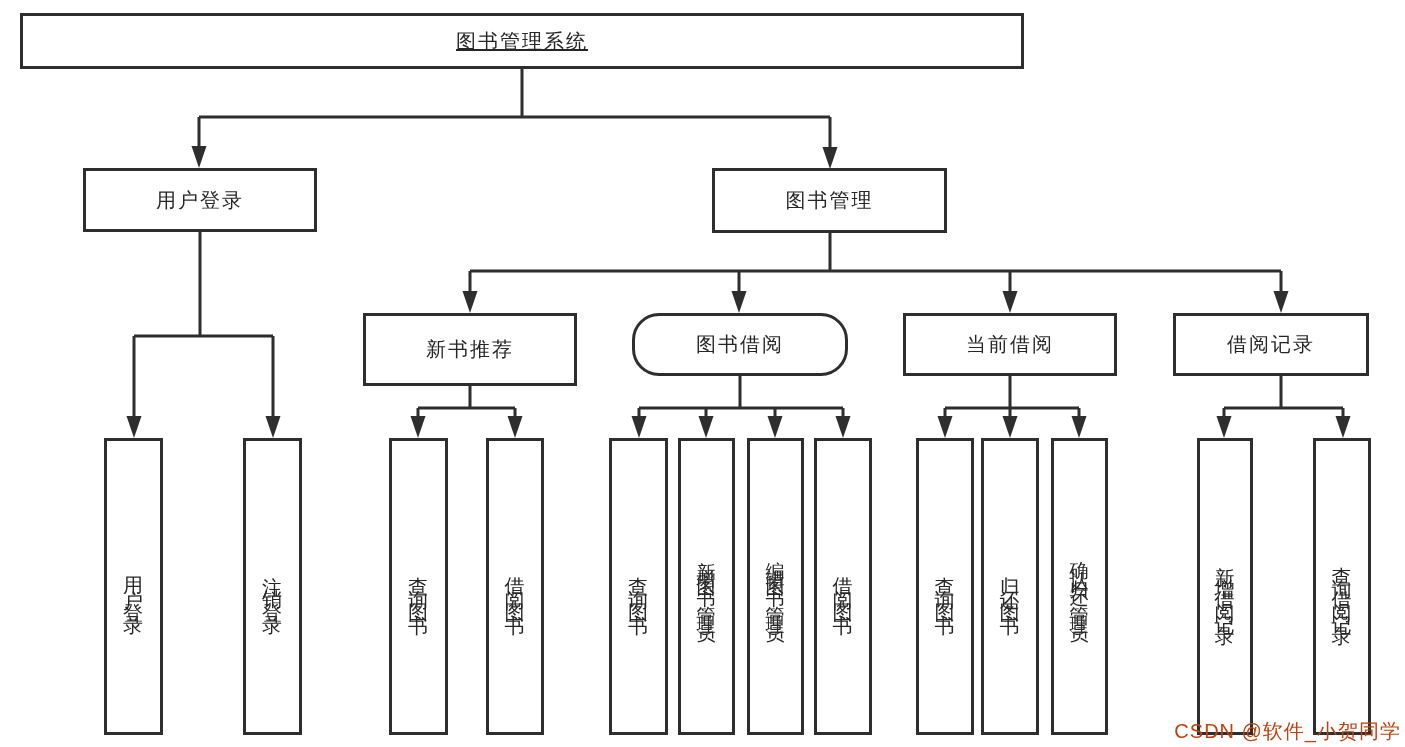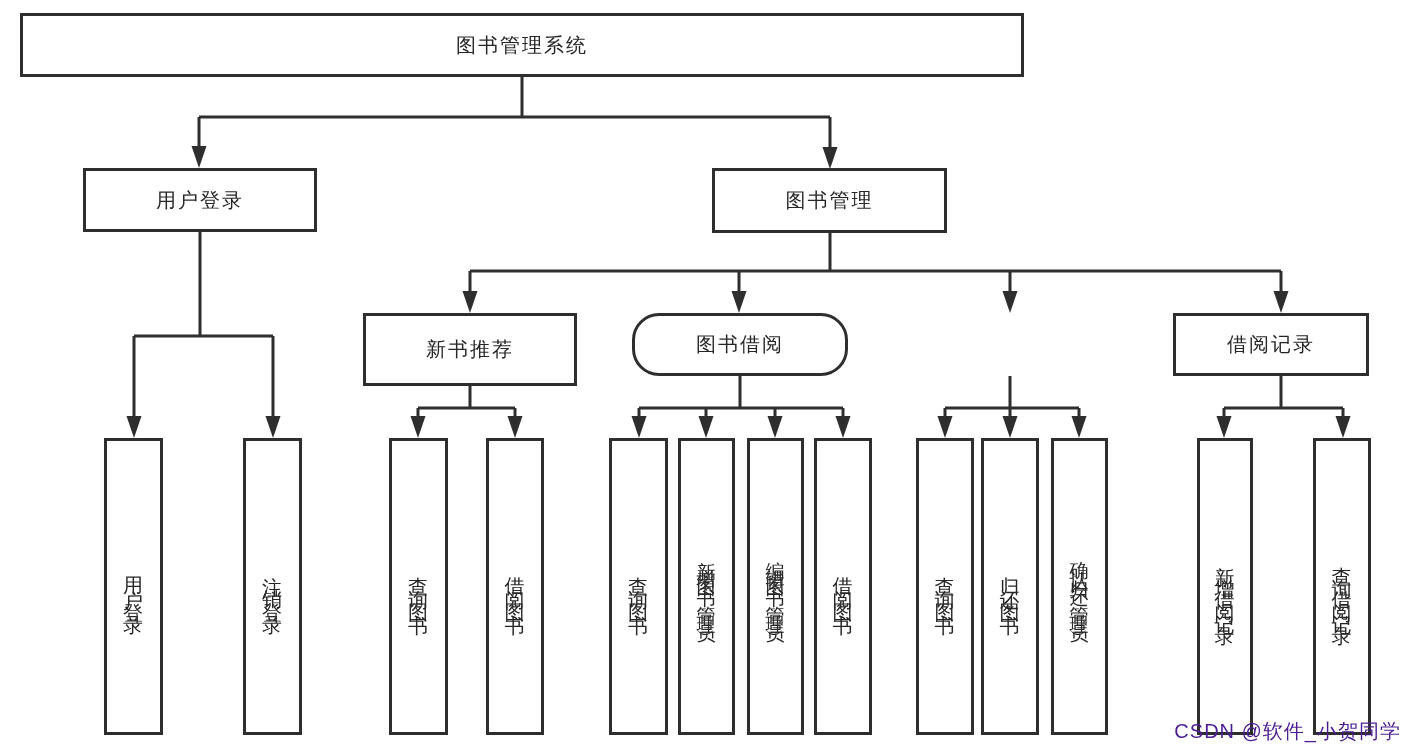--- a/index.html
+++ b/index.html
@@ -14,21 +14,21 @@
   }
   .hbox{font-size:20px;letter-spacing:2px;white-space:nowrap;}
   .vbox{writing-mode:vertical-rl;text-orientation:mixed;line-height:1;}
   .v-short{font-size:20px;letter-spacing:13px;}
   .v-mid{font-size:20px;letter-spacing:12px;}
   .v-long{font-size:19px;letter-spacing:9px;}
   .connectors{position:absolute;left:0;top:0;z-index:1;}
   .connectors path{stroke:#2e2e2e;stroke-width:3;fill:none;}
   .connectors polygon{fill:#2e2e2e;stroke:none;}
   .watermark{
-    position:absolute;right:4px;bottom:2px;font-size:20px;color:#4c1d95;
+    position:absolute;right:4px;bottom:2px;font-size:20px;color:#c2410c;
     letter-spacing:1px;z-index:3;white-space:nowrap;
   }
 </style>
 </head>
 <body>
 
 <div class="stage">
 
   <svg class="connectors" width="1405" height="747" viewBox="0 0 1405 747" aria-hidden="true">
 
@@ -59,27 +59,28 @@
     <path d="M1010 376 V408 M945 408 H1079 M945 408 V417 M1010 408 V417 M1079 408 V417"></path>
     <polygon points="937.5,416 952.5,416 945,438"></polygon>
     <polygon points="1002.5,416 1017.5,416 1010,438"></polygon>
     <polygon points="1071.5,416 1086.5,416 1079,438"></polygon>
 
     <path d="M1281 376 V408 M1224 408 H1343 M1224 408 V417 M1343 408 V417"></path>
     <polygon points="1216.5,416 1231.5,416 1224,438"></polygon>
     <polygon points="1335.5,416 1350.5,416 1343,438"></polygon>
   </svg>
 
-  <div class="box hbox" style="left:20px;top:13px;width:1004px;height:64px;">图书管理系统</div>
+  <div class="box hbox" style="left:20px;top:13px;width:1004px;height:56px;text-decoration:underline;">图书管理系统</div>
 
   <div class="box hbox" style="left:83px;top:168px;width:234px;height:64px;">用户登录</div>
   <div class="box hbox" style="left:712px;top:168px;width:235px;height:65px;font-family:Liberation Mono, monospace;">图书管理</div>
 
   <div class="box hbox" style="left:363px;top:313px;width:214px;height:73px;">新书推荐</div>
   <div class="box hbox" style="left:632px;top:313px;width:216px;height:63px;border-radius:27px;">图书借阅</div>
+  <div class="box hbox" style="left:903px;top:313px;width:214px;height:63px;">当前借阅</div>
   <div class="box hbox" style="left:1173px;top:313px;width:196px;height:63px;">借阅记录</div>
 
   <div class="box vbox v-short" style="left:104px;top:438px;width:59px;height:297px;">用户登录</div>
   <div class="box vbox v-short" style="left:243px;top:438px;width:59px;height:297px;">注销登录</div>
 
   <div class="box vbox v-short" style="left:389px;top:438px;width:59px;height:297px;">查询图书</div>
   <div class="box vbox v-short" style="left:486px;top:438px;width:58px;height:297px;">借阅图书</div>
 
   <div class="box vbox v-short" style="left:609px;top:438px;width:59px;height:297px;">查询图书</div>
   <div class="box vbox v-long" style="left:678px;top:438px;width:57px;height:297px;">新增图书（管理员）</div>

